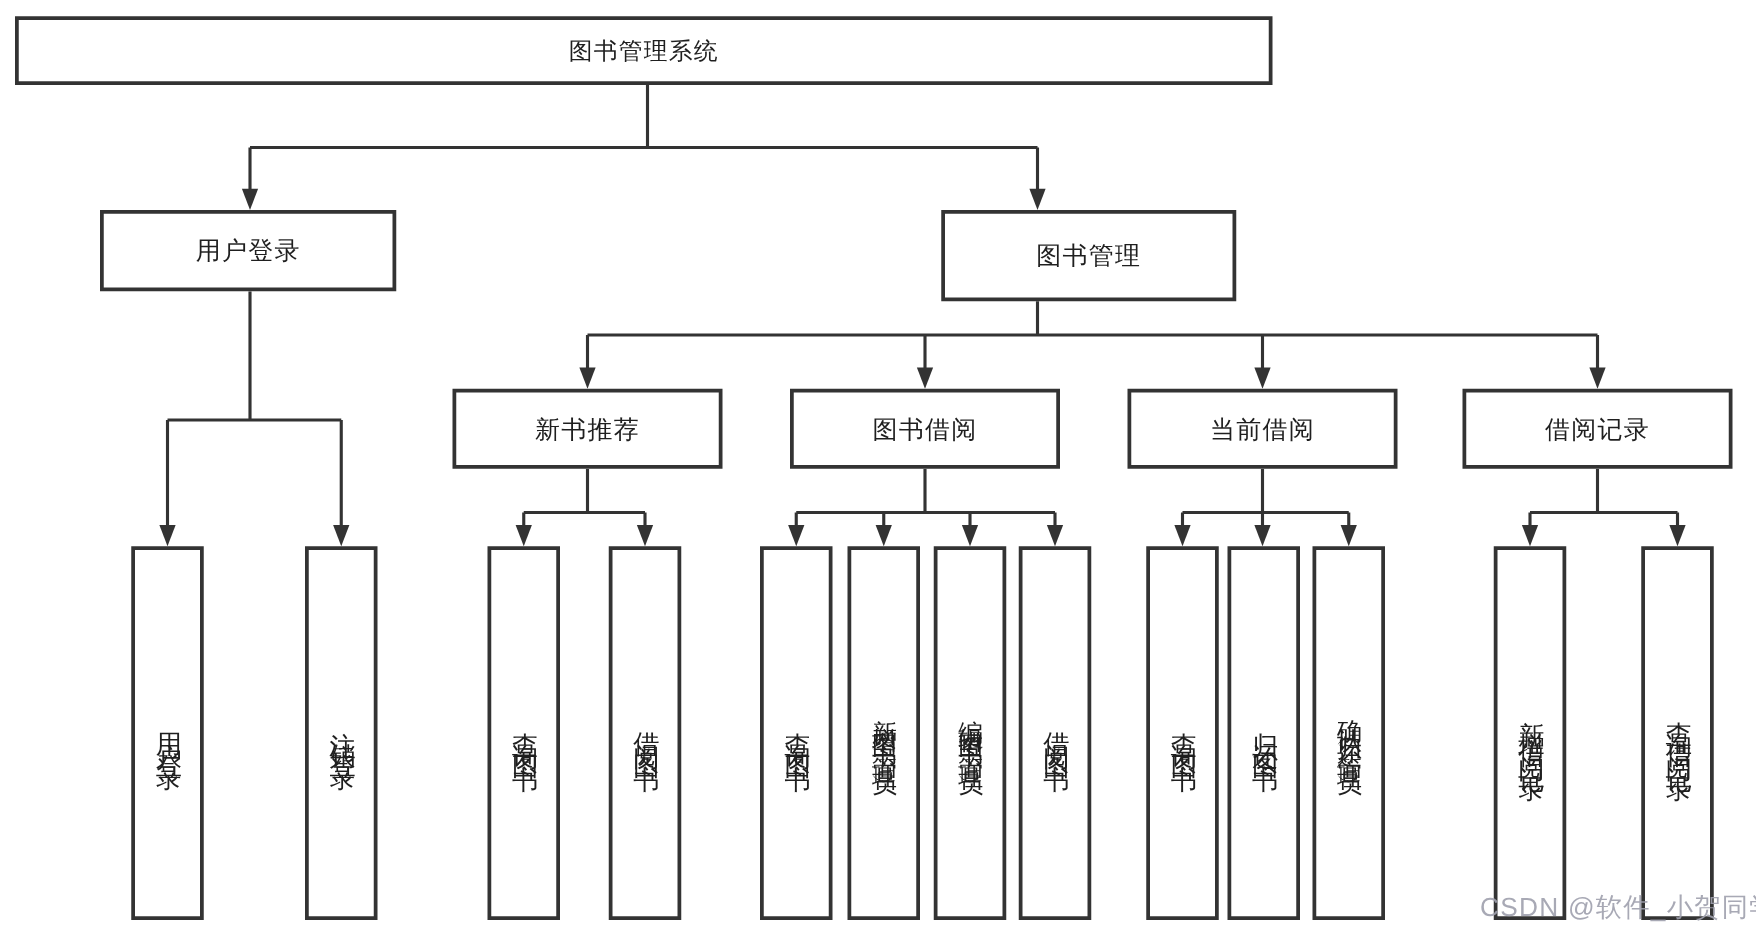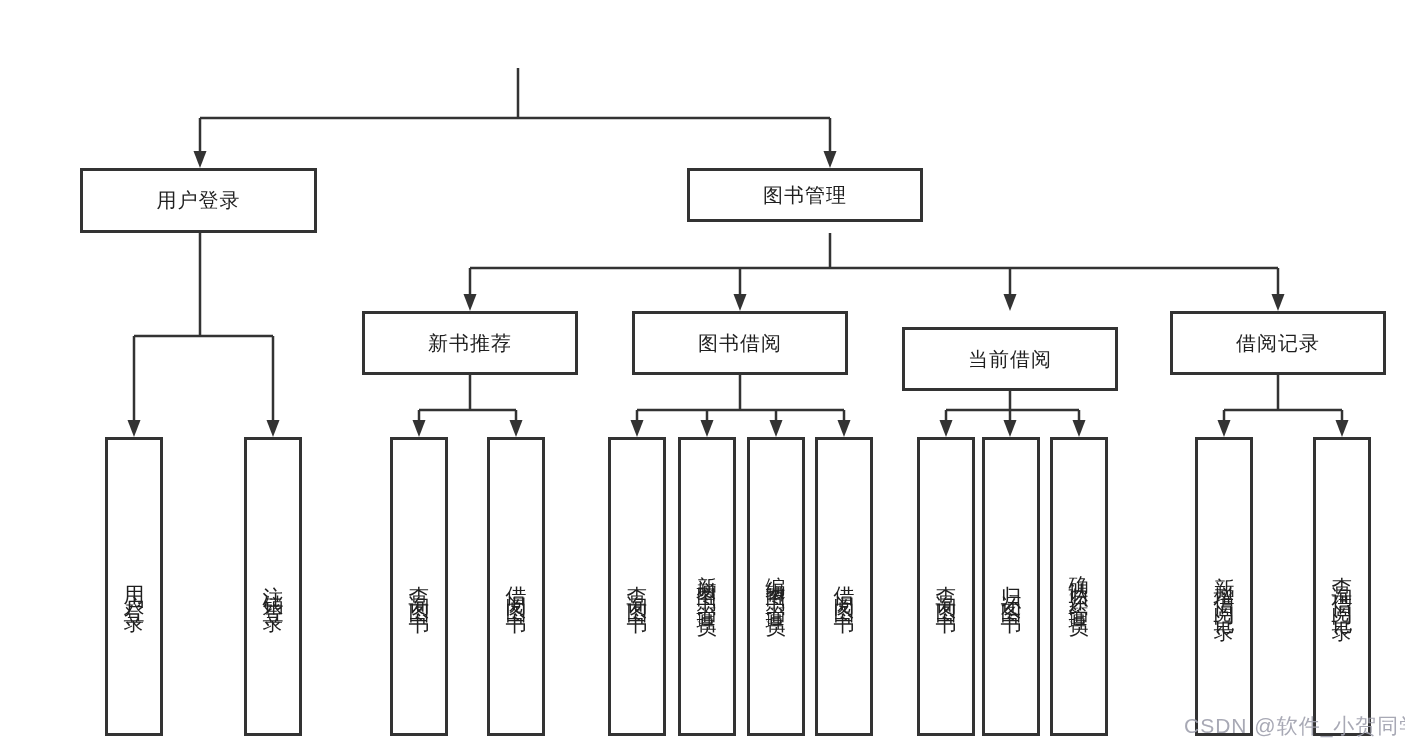--- a/index.html
+++ b/index.html
@@ -108,27 +108,28 @@
       <polygon points="769.5,420 782.5,420 776,437"></polygon>
       <polygon points="837.5,420 850.5,420 844,437"></polygon>
       <polygon points="939.5,420 952.5,420 946,437"></polygon>
       <polygon points="1003.5,420 1016.5,420 1010,437"></polygon>
       <polygon points="1072.5,420 1085.5,420 1079,437"></polygon>
       <polygon points="1217.5,420 1230.5,420 1224,437"></polygon>
       <polygon points="1335.5,420 1348.5,420 1342,437"></polygon>
     </g>
   </svg>
 
+  <div class="node h root-node" style="left:12px; top:13px; width:1006px; height:55px;">图书管理系统</div>
 
   <div class="node h" style="left:80px; top:168px; width:237px; height:65px;">用户登录</div>
-  <div class="node h" style="left:687px; top:168px; width:236px; height:54px;">图书管理</div>
+  <div class="node h" style="left:753px; top:168px; width:236px; height:73px;">图书管理</div>
 
   <div class="node h" style="left:362px; top:311px; width:216px; height:64px;">新书推荐</div>
   <div class="node h" style="left:632px; top:311px; width:216px; height:64px;text-align:center;">图书借阅</div>
-  <div class="node h" style="left:902px; top:311px; width:216px; height:64px;margin-top:16px;">当前借阅</div>
+  <div class="node h" style="left:902px; top:311px; width:216px; height:64px;">当前借阅</div>
   <div class="node h" style="left:1170px; top:311px; width:216px; height:64px;">借阅记录</div>
 
   <div class="node v" style="left:105px;">用户登录</div>
   <div class="node v" style="left:244px;">注销登录</div>
 
   <div class="node v" style="left:390px;">查询图书</div>
   <div class="node v" style="left:487px;">借阅图书</div>
 
   <div class="node v" style="left:608px;">查询图书</div>
   <div class="node v v-long" style="left:678px;">新增图书（管理员）</div>

